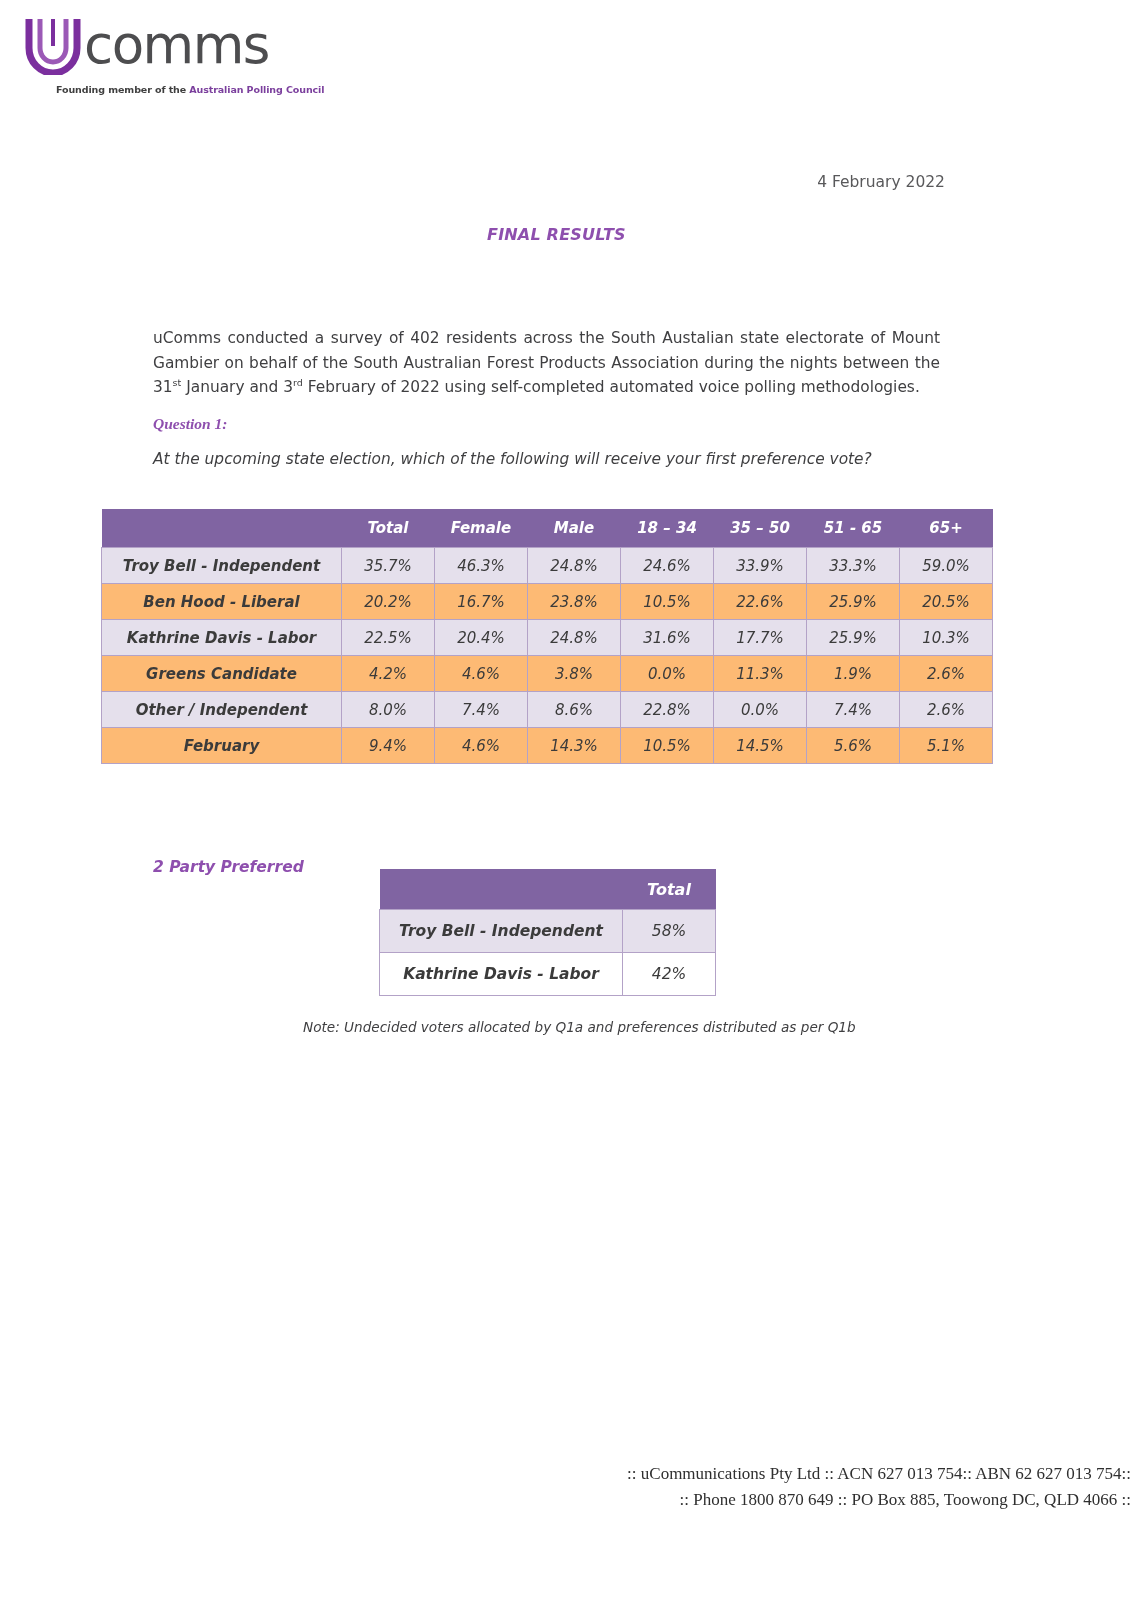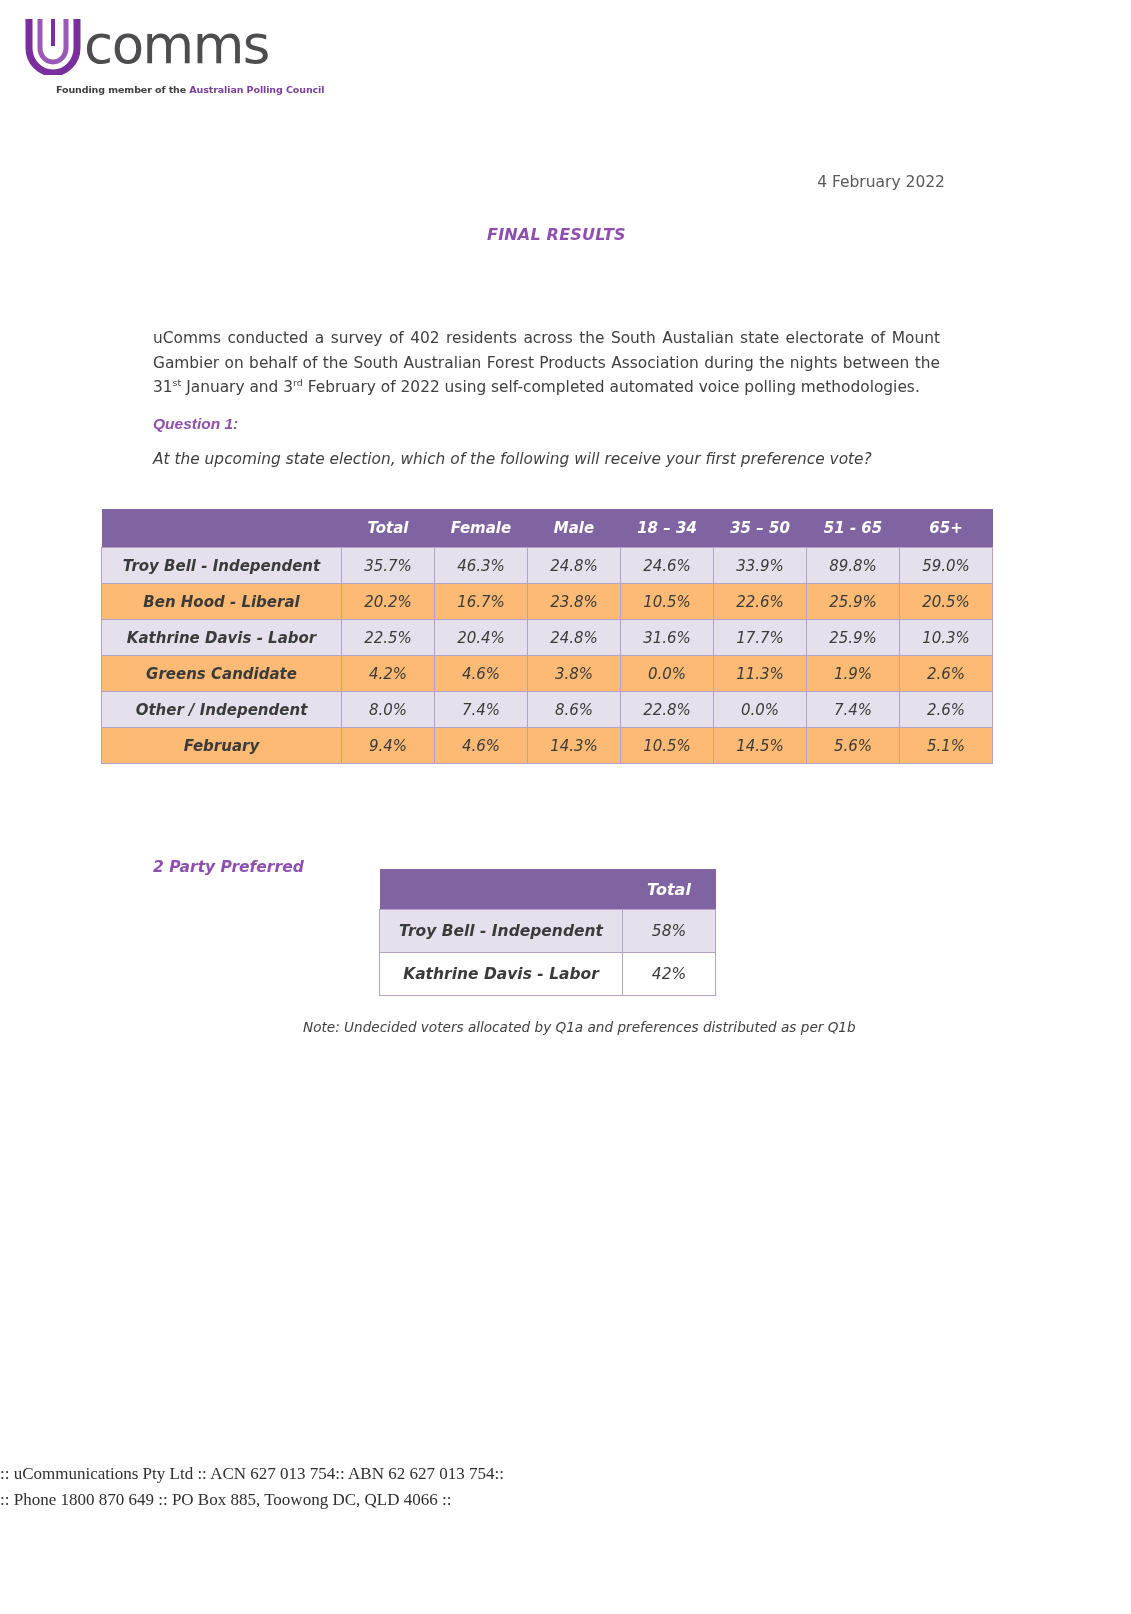--- a/index.html
+++ b/index.html
@@ -101,21 +101,21 @@
   .intro sup {
     font-size: 9.5px;
     vertical-align: super;
     line-height: 0;
   }
 
   .q-label {
     position: absolute;
     left: 153px;
     top: 415px;
-    font-family: Liberation Sans, sans-serif;
+    font-family: Liberation Serif, serif;
     font-size: 15.5px;
     font-weight: bold;
     font-style: italic;
     color: #8e4fae;
   }
   .q-text {
     position: absolute;
     left: 153px;
     top: 450px;
     font-family: "DejaVu Sans", sans-serif;
@@ -229,21 +229,21 @@
     color: #3f3f41;
     white-space: nowrap;
   }
 
   
   .footer {
     position: absolute;
     left: 0;
     right: 0;
     top: 1461px;
-    text-align: left;
+    text-align: right;
     font-family: "Liberation Serif", serif;
     font-size: 17px;
     line-height: 26px;
     color: #2f2f2f;
   }
 </style>
 </head>
 <body>
 
 <div class="page">
@@ -293,21 +293,21 @@
       </tr>
     </thead>
     <tbody>
       <tr class="shade">
         <td class="rowlabel">Troy Bell - Independent</td>
         <td>35.7%</td>
         <td>46.3%</td>
         <td>24.8%</td>
         <td>24.6%</td>
         <td>33.9%</td>
-        <td>89.8%</td>
+        <td>33.3%</td>
         <td>59.0%</td>
       </tr>
       <tr class="plain">
         <td class="rowlabel">Ben Hood - Liberal</td>
         <td>20.2%</td>
         <td>16.7%</td>
         <td>23.8%</td>
         <td>10.5%</td>
         <td>22.6%</td>
         <td>25.9%</td>

